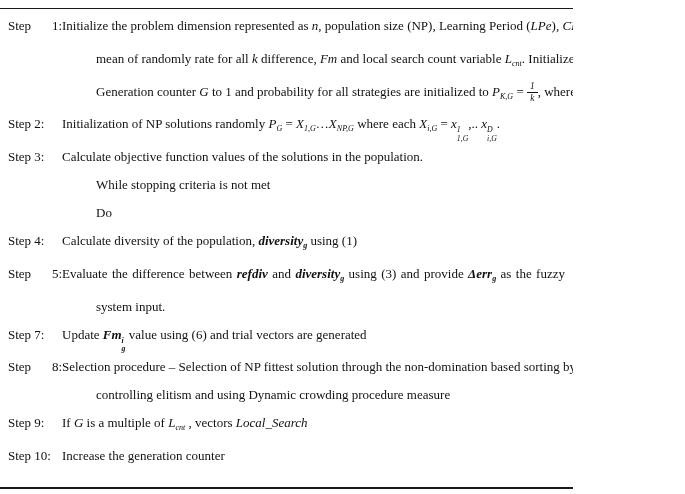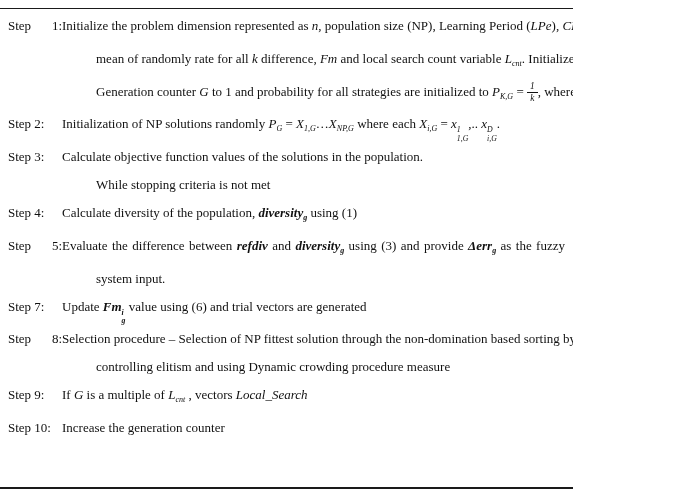--- a/index.html
+++ b/index.html
@@ -61,20 +61,21 @@
       <div class="line cont"><span class="seg-t">Generation counter </span><span class="seg-i">G</span><span class="seg-t"> to 1 and probability for all strategies are initialized to </span><span class="seg-i">P</span><span class="seg-sub">K,G</span><span class="seg-t"> = </span><span class="seg-frac"><span class="num">1</span><span class="den">k</span></span><span class="seg-t">, where k=4.</span></div>
       <div class="line first"><span class="lbl">Step 2:</span><span class="seg-t">Initialization of NP solutions randomly </span><span class="seg-i">P</span><span class="seg-sub">G</span><span class="seg-t"> = </span><span class="seg-i">X</span><span class="seg-sub">1,G</span><span class="seg-t">…</span><span class="seg-i">X</span><span class="seg-sub">NP,G</span><span class="seg-t"> where each </span><span class="seg-i">X</span><span class="seg-sub">i,G</span><span class="seg-t"> = </span><span class="seg-i">x</span><span class="seg-supsub">
           <span class="ss">1</span>
           <span class="ss">1,G</span>
         </span><span class="seg-t">,.. </span><span class="seg-i">x</span><span class="seg-supsub">
           <span class="ss">D</span>
           <span class="ss">i,G</span>
         </span><span class="seg-t">.</span></div>
       <div class="line first"><span class="lbl">Step 3:</span><span class="seg-t">Calculate objective function values of the solutions in the population.</span></div>
       <div class="line plain"><span class="seg-t">While stopping criteria is not met</span></div>
+      <div class="line plain"><span class="seg-t">Do</span></div>
       <div class="line first"><span class="lbl">Step 4:</span><span class="seg-t">Calculate diversity of the population, </span><span class="seg-bi">diversity</span><span class="seg-bsub">g</span><span class="seg-t"> using (1)</span></div>
       <div class="line first jfull"><span class="lbl">Step 5:</span><span class="seg-t">Evaluate the difference between </span><span class="seg-bi">refdiv</span><span class="seg-t"> and </span><span class="seg-bi">diversity</span><span class="seg-bsub">g</span><span class="seg-t"> using (3) and provide </span><span class="seg-bi">Δerr</span><span class="seg-bsub">g</span><span class="seg-t"> as the fuzzy</span></div>
       <div class="line cont"><span class="seg-t">system input.</span></div>
       <div class="line first"><span class="lbl">Step 7:</span><span class="seg-t">Update </span><span class="seg-bi">Fm</span><span class="seg-bsupsub">
           <span class="ss">i</span>
           <span class="ss">g</span>
         </span><span class="seg-t"> value using (6) and trial vectors are generated</span></div>
       <div class="line first jfull"><span class="lbl">Step 8:</span><span class="seg-t">Selection procedure – Selection of NP fittest solution through the non-domination based sorting by</span></div>
       <div class="line cont"><span class="seg-t">controlling elitism and using Dynamic crowding procedure measure</span></div>
       <div class="line first"><span class="lbl">Step 9:</span><span class="seg-t">If </span><span class="seg-i">G</span><span class="seg-t"> is a multiple of </span><span class="seg-i">L</span><span class="seg-sub">cnt</span><span class="seg-t"> , vectors </span><span class="seg-i">Local_Search</span></div>

